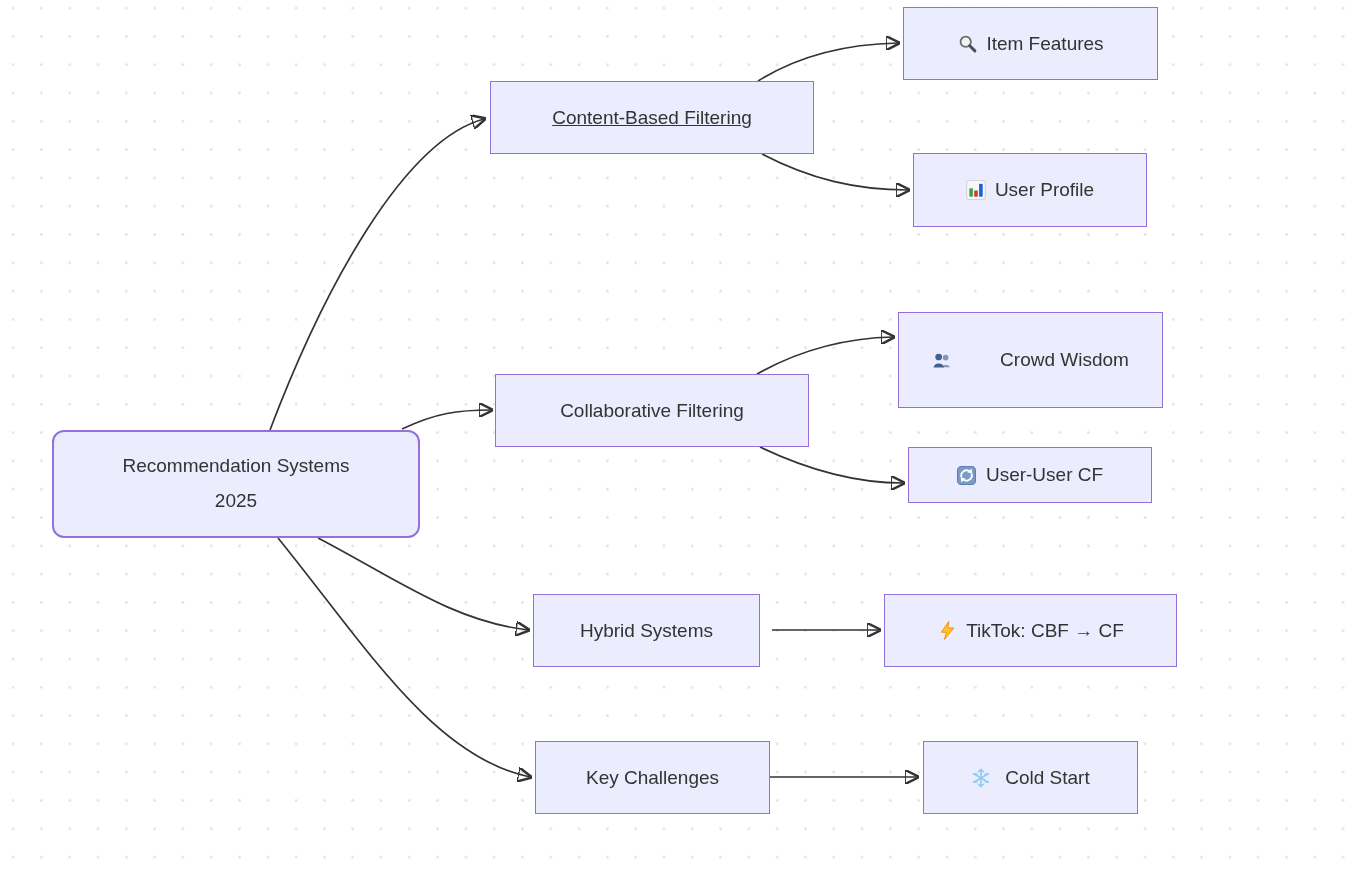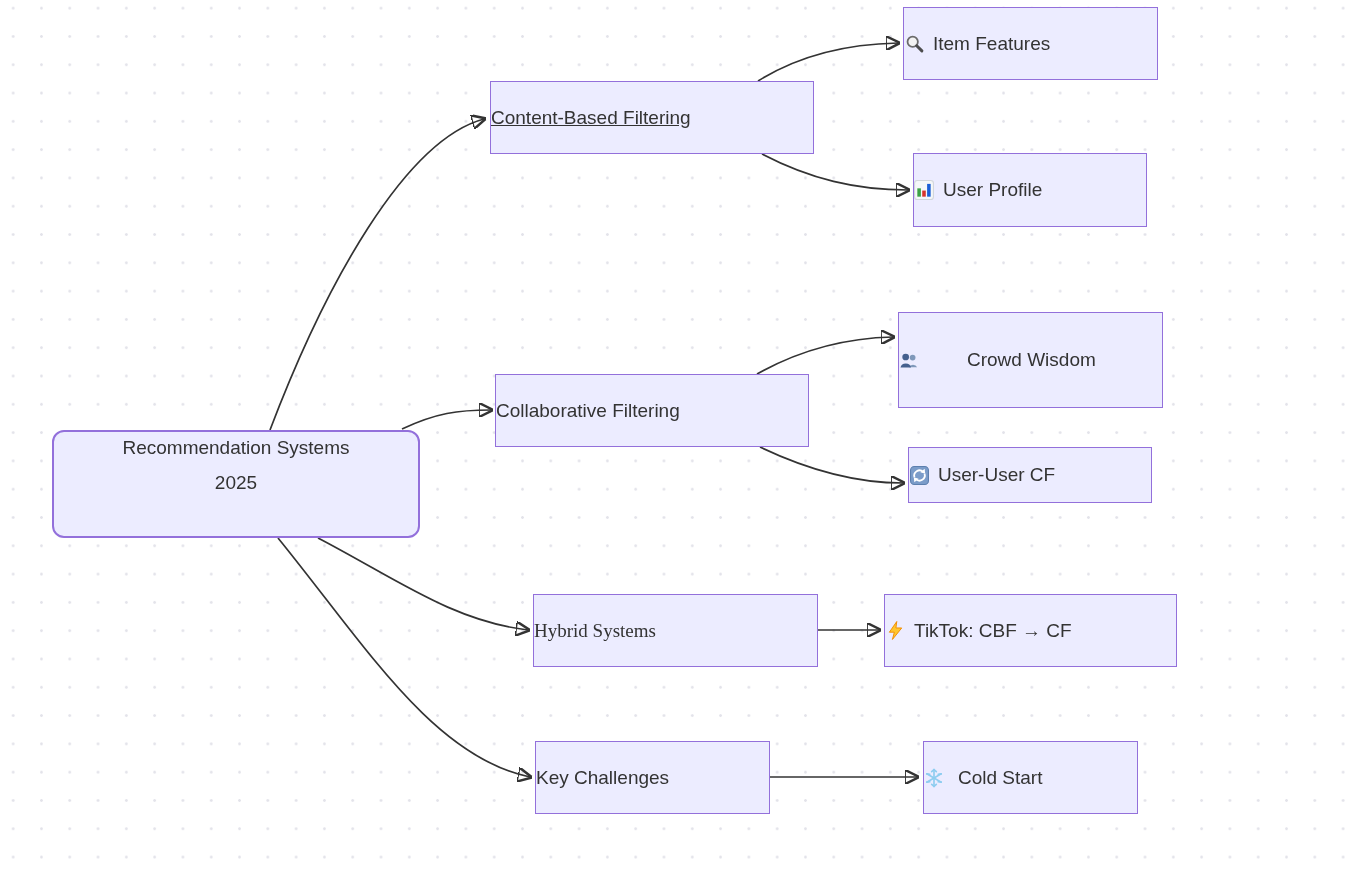--- a/index.html
+++ b/index.html
@@ -13,33 +13,33 @@
     background-position:-1px -6px;
     font-family:"Liberation Sans",sans-serif;
   }
   .edges{position:absolute;left:0;top:0;width:1358px;height:879px;}
   .edges path{stroke:#333333;stroke-width:1.7;fill:none;}
   .node{
     position:absolute;
     background:#ECECFF;
     border:1.5px solid #9370DB;
     box-sizing:border-box;
-    display:flex;align-items:center;justify-content:flex-start;gap:9px;
+    display:flex;align-items:center;justify-content:center;gap:9px;
     color:#333333;font-size:19px;
   }
   .node .lbl{white-space:nowrap;}
   .node .icon{display:inline-flex;align-items:center;justify-content:center;width:20px;height:20px;}
   #n-root{left:52px;top:430px;width:368px;height:108px;border-width:2px;flex-direction:column;gap:2px;line-height:1.72;border-radius:12px;}
   #n-cbf{left:490px;top:81px;width:324px;height:73px;text-decoration:underline;}
   #n-item{left:903px;top:7px;width:255px;height:73px;}
   #n-profile{left:913px;top:153px;width:234px;height:74px;}
   #n-crowd{left:898px;top:312px;width:265px;height:96px;gap:48px;}
   #n-collab{left:495px;top:374px;width:314px;height:73px;}
   #n-useruser{left:908px;top:447px;width:244px;height:56px;}
-  #n-hybrid{left:533px;top:594px;width:285px;height:73px;font-family:Liberation Serif, serif;}
+  #n-hybrid{left:533px;top:594px;width:227px;height:73px;}
   #n-tiktok{left:884px;top:594px;width:293px;height:73px;}
   #n-keych{left:535px;top:741px;width:235px;height:73px;}
   #n-cold{left:923px;top:741px;width:215px;height:73px;gap:14px;}
 </style>
 </head>
 <body>
 
 <div class="canvas">
 
   <svg class="edges" xmlns="http://www.w3.org/2000/svg">

